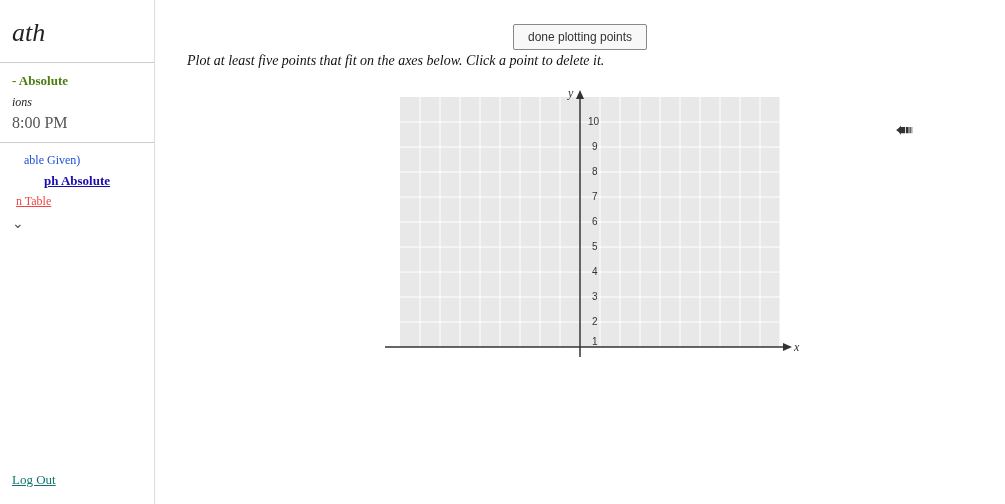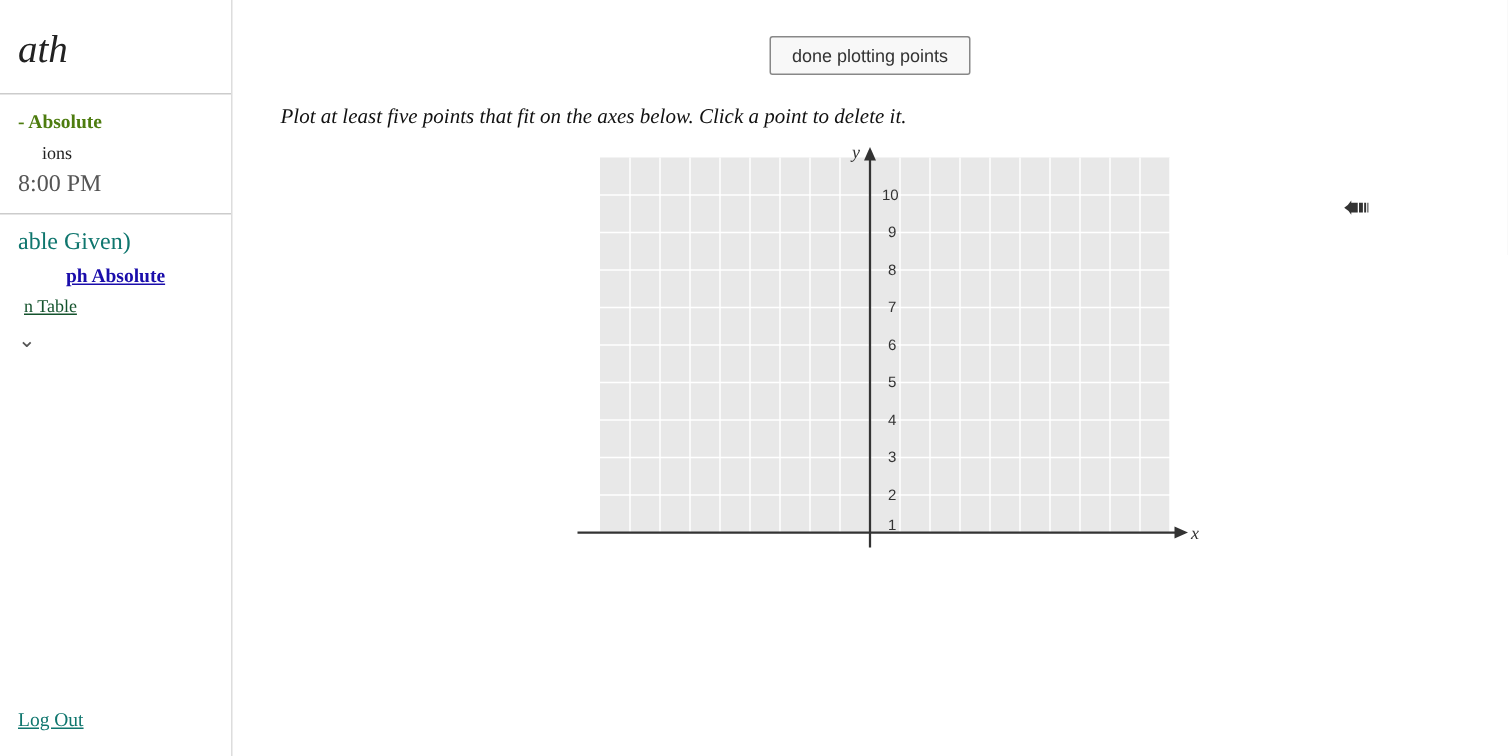--- a/index.html
+++ b/index.html
@@ -41,55 +41,56 @@
 
     .sidebar-section-label {
       font-size: 13px;
       font-weight: bold;
       padding: 4px 12px;
       color: #4d7c0f;
     }
 
     .sidebar-item-label {
       font-size: 12px;
-      padding: 2px 28px;
+      padding: 2px 12px;
       color: #222;
+      font-style: italic;
     }
 
     .sidebar-time {
       font-size: 16px;
       color: #555;
       padding: 2px 12px;
     }
 
     .sidebar-divider2 {
       height: 1px;
       background: #ccc;
       margin: 8px 0;
     }
 
     .sidebar-available {
-      font-size: 16px;
-      color: #0f766e;
-      padding: 2px 12px;
+      font-size: 12px;
+      color: #1d4ed8;
+      padding: 2px 24px;
     }
 
     .sidebar-link {
       font-size: 13px;
       font-weight: bold;
       padding: 3px 12px;
       color: #1a0dab;
       text-decoration: underline;
       cursor: pointer;
       text-align: center;
     }
 
     .sidebar-link2 {
       font-size: 12px;
-      color: #14532d;
+      color: #ef4444;
       padding: 2px 16px;
       text-decoration: underline;
       cursor: pointer;
     }
 
     .sidebar-chevron {
       padding: 4px 12px;
       color: #555;
       font-size: 14px;
       cursor: pointer;
@@ -120,38 +121,37 @@
       max-width: 680px;
     }
 
     .math-formula {
       font-style: italic;
     }
 
     .button-row {
       display: flex;
       justify-content: center;
-      margin-bottom: 18px;
     }
 
     .done-button {
       border: 1px solid #888;
       background: #f8f8f8;
       padding: 5px 14px;
       font-size: 12px;
       cursor: pointer;
       color: #333;
       border-radius: 2px;
     }
 
     .instruction-text {
       font-size: 14px;
       color: #111;
       line-height: 1.5;
-      margin-bottom: 6px;
+      margin-bottom: 16px;
       font-style: italic;
       max-width: 620px;
     }
 
     .graph-area {
       display: flex;
       justify-content: center;
       align-items: flex-start;
       position: relative;
     }

